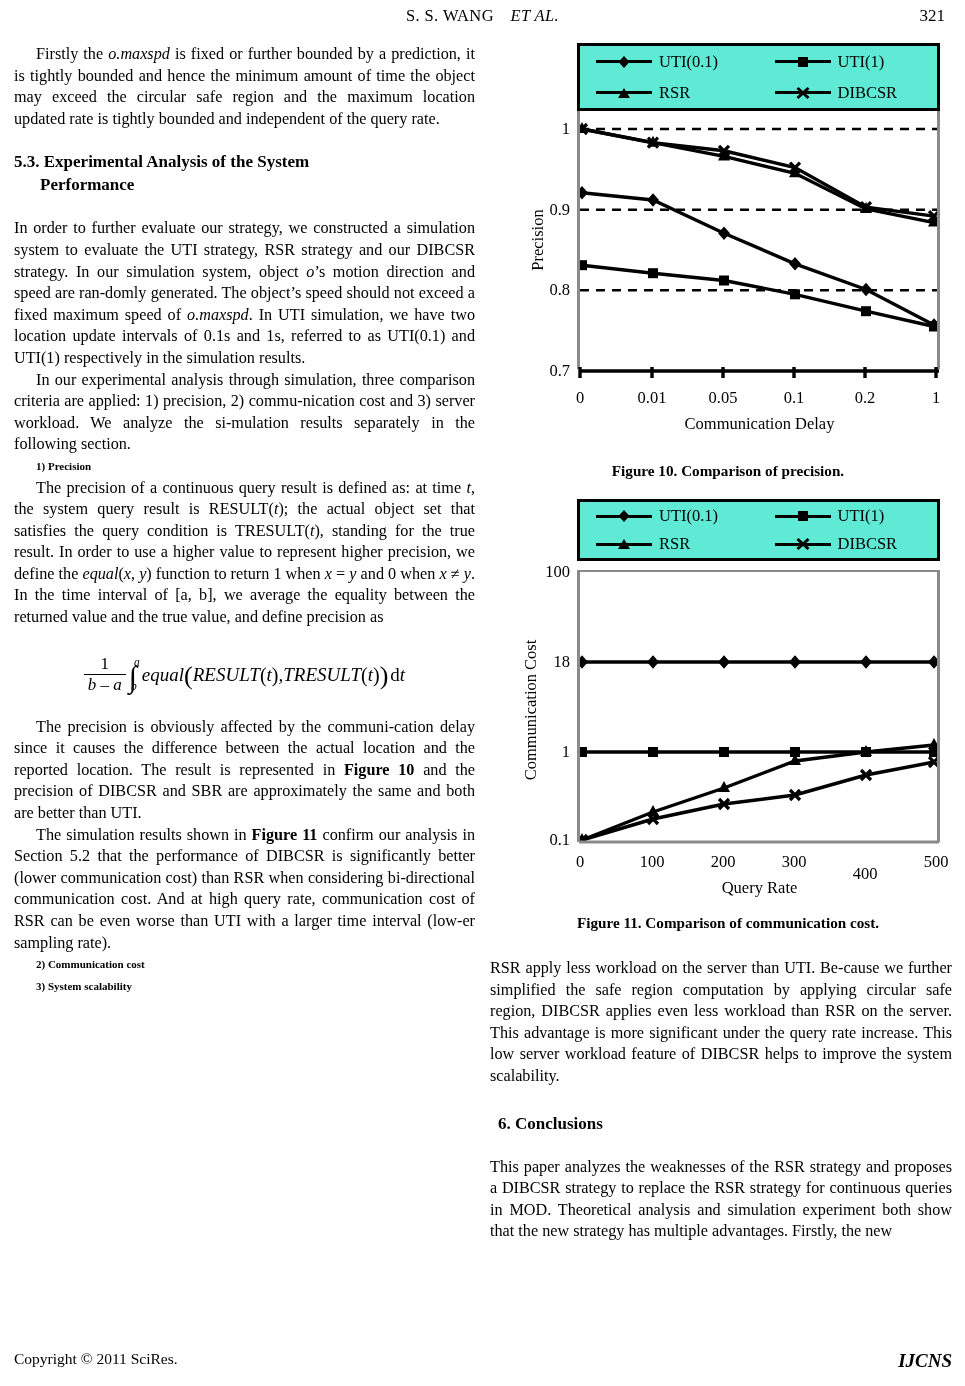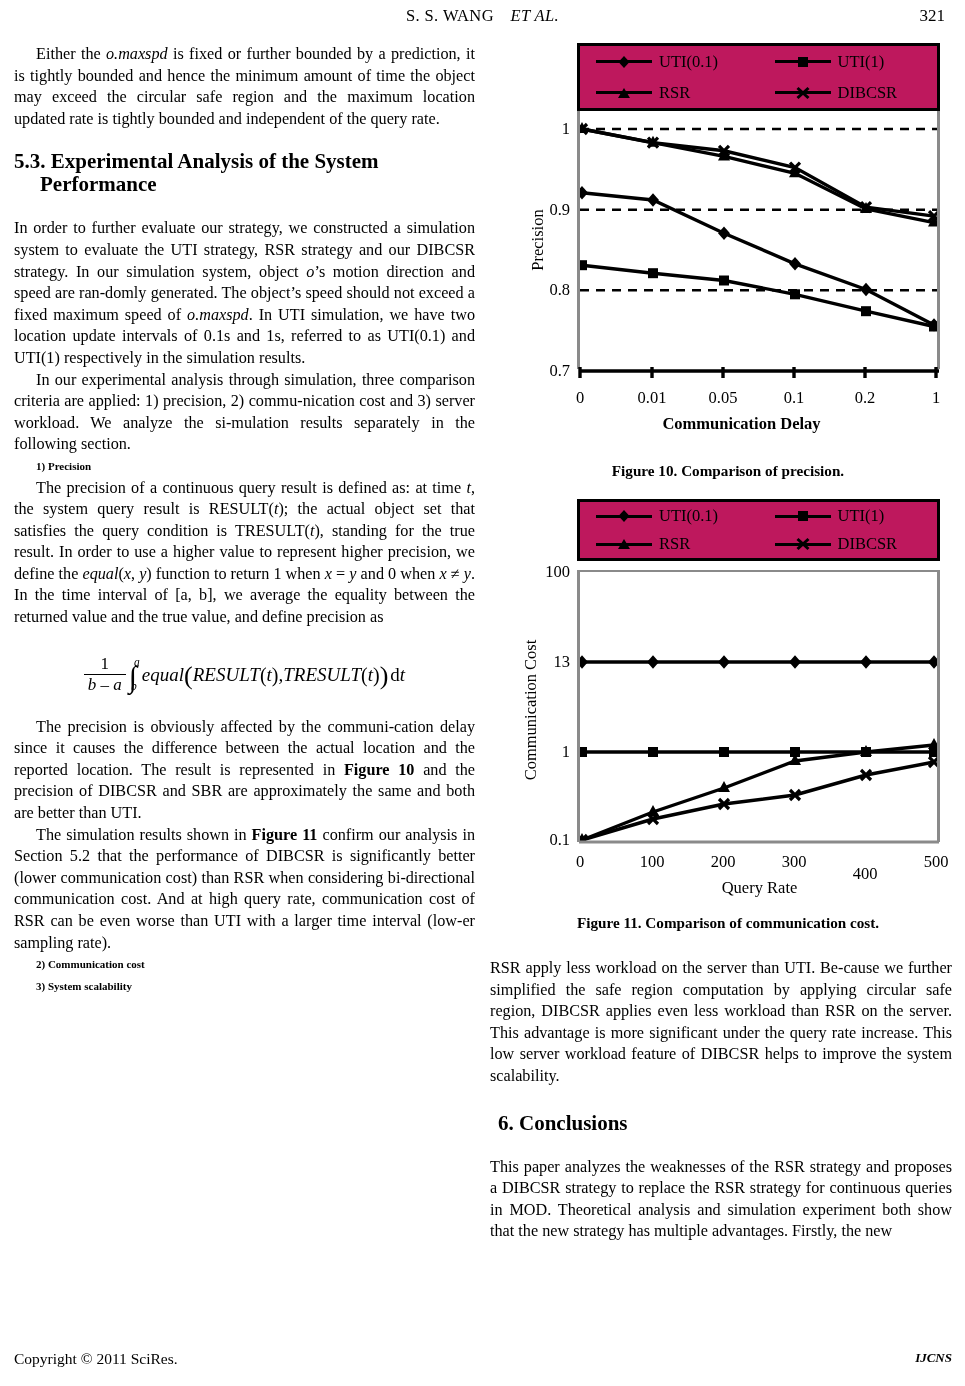--- a/index.html
+++ b/index.html
@@ -58,21 +58,21 @@
     line-height: 21.6px;
     text-align: justify;
     text-justify: inter-word;
     hyphens: manual;
   }
   p.indent { text-indent: 22px; }
   .ital { font-style: italic; }
   .bold { font-weight: bold; }
 
   h2.sec {
-    font-size: 21px;
+    font-size: 17px;
     font-weight: bold;
     line-height: 23px;
     margin: 20px 0 0 0;
   }
   h2.sec .cont { display: block; padding-left: 26px; }
   h3.subsec {
     font-size: 11px;
     font-weight: bold;
     margin: 0;
     line-height: 21.6px;
@@ -135,21 +135,21 @@
     font-size: 15.2px;
     font-weight: bold;
     margin-top: 10px;
   }
 
   .chart-wrap { position: relative; }
 
   .legend-box {
     position: absolute;
     border: 3px solid #000;
-    background: #be185d;
+    background: #5eead4;
     box-sizing: border-box;
   }
   .legend-grid {
     display: grid;
     grid-template-columns: 1fr 1fr;
     grid-template-rows: 1fr 1fr;
     width: 100%; height: 100%;
     align-items: center;
   }
   .legend-item {
@@ -214,21 +214,21 @@
   <div class="runhead">
     <div class="runhead-title">
       <span>S. S. WANG</span>
       <span class="ital" style="margin-left:12px;">ET   AL.</span>
     </div>
     <div class="runhead-page">321</div>
   </div>
 
   <div class="col col-left">
 
-    <p class="body indent"><span>Either the </span><span class="ital">o.maxspd</span><span> is fixed or further bounded by a prediction, it is tightly bounded and hence the minimum amount of time the object may exceed the circular safe region and the maximum location updated rate is tightly bounded and independent of the query rate.</span></p>
+    <p class="body indent"><span>Firstly the </span><span class="ital">o.maxspd</span><span> is fixed or further bounded by a prediction, it is tightly bounded and hence the minimum amount of time the object may exceed the circular safe region and the maximum location updated rate is tightly bounded and independent of the query rate.</span></p>
 
     <h2 class="sec"><span>5.3. Experimental Analysis of the System</span><span class="cont">Performance</span></h2>
 
     <div class="gap-m"></div>
 
     <p class="body"><span>In order to further evaluate our strategy, we constructed a simulation system to evaluate the UTI strategy, RSR strategy and our DIBCSR strategy. In our simulation system, object </span><span class="ital">o</span><span>’s motion direction and speed are ran-domly generated. The object’s speed should not exceed a fixed maximum speed of </span><span class="ital">o.maxspd</span><span>. In UTI simulation, we have two location update intervals of 0.1s and 1s, referred to as UTI(0.1) and UTI(1) respectively in the simulation results.</span></p>
 
     <p class="body indent">In our experimental analysis through simulation, three comparison criteria are applied: 1) precision, 2) commu-nication cost and 3) server workload. We analyze the si-mulation results separately in the following section.</p>
 
     <h3 class="subsec">1) Precision</h3>
@@ -381,21 +381,21 @@
       <div class="ytick-label" style="left:20px; top:250.3px; width:52px;">0.8</div>
       <div class="ytick-label" style="left:20px; top:331px; width:52px;">0.7</div>
 
       <div class="xtick-label" style="left:82px; top:348px;">0</div>
       <div class="xtick-label" style="left:154px; top:348px;">0.01</div>
       <div class="xtick-label" style="left:225px; top:348px;">0.05</div>
       <div class="xtick-label" style="left:296px; top:348px;">0.1</div>
       <div class="xtick-label" style="left:367px; top:348px;">0.2</div>
       <div class="xtick-label" style="left:438px; top:348px;">1</div>
 
-      <div class="axis-title-x" style="left:62px; top:374px; width:363px;font-weight:bold;">Communication Delay</div>
+      <div class="axis-title-x" style="left:80px; top:374px; width:363px;">Communication Delay</div>
       <div class="axis-title-y" style="left:-20px; top:190px; width:120px; text-align:center;">Precision</div>
     </div>
 
     <div class="figcap" style="margin-top:22px;">Figure 10. Comparison of precision.</div>
   </div>
 
   <div class="figure" style="left:498px; top:496px; width:460px;">
     <div class="chart-wrap" style="height:390px;">
 
       <div class="legend-box" style="left:79px; top:3px; width:363px; height:62px;">
@@ -486,21 +486,21 @@
             <path d="M352,187 L362,197 M362,187 L352,197"></path>
           </g>
         </svg>
       </div>
 
       <svg style="position:absolute; left:79px; top:344px;" width="366" height="6">
         <line x1="2" y1="2" x2="362" y2="2" stroke="#8a8a8a" stroke-width="3"></line>
       </svg>
 
       <div class="ytick-label" style="left:8px; top:76px; width:64px;">100</div>
-      <div class="ytick-label" style="left:8px; top:166px; width:64px;">13</div>
+      <div class="ytick-label" style="left:8px; top:166px; width:64px;">18</div>
       <div class="ytick-label" style="left:8px; top:256px; width:64px;">1</div>
       <div class="ytick-label" style="left:8px; top:344px; width:64px;">0.1</div>
 
       <div class="xtick-label" style="left:82px; top:356px;">0</div>
       <div class="xtick-label" style="left:154px; top:356px;">100</div>
       <div class="xtick-label" style="left:225px; top:356px;">200</div>
       <div class="xtick-label" style="left:296px; top:356px;">300</div>
       <div class="xtick-label" style="left:367px; top:368px;">400</div>
       <div class="xtick-label" style="left:438px; top:356px;">500</div>
 
@@ -513,16 +513,16 @@
 
   <div style="position:absolute; left:490px; top:958px; width:462px;">
     <p class="body">RSR apply less workload on the server than UTI. Be-cause we further simplified the safe region computation by applying circular safe region, DIBCSR applies even less workload than RSR on the server. This advantage is more significant under the query rate increase. This low server workload feature of DIBCSR helps to improve the system scalability.</p>
     <h2 class="sec" style="margin-top:24px;margin-left:8px;">6. Conclusions</h2>
     <div class="gap-m"></div>
     <p class="body">This paper analyzes the weaknesses of the RSR strategy and proposes a DIBCSR strategy to replace the RSR strategy for continuous queries in MOD. Theoretical analysis and simulation experiment both show that the new strategy has multiple advantages. Firstly, the new</p>
   </div>
 
   <div style="position:absolute; left:14px; top:1350px; width:938px;">
     <span style="font-size:15.5px;">Copyright © 2011 SciRes.</span>
-    <span style="float:right; font-size:13px; font-weight:bold; font-style:italic;">IJCNS</span>
+    <span style="float:right; font-size:19px; font-weight:bold; font-style:italic;">IJCNS</span>
   </div>
 
 </div>
 
 </body></html>

